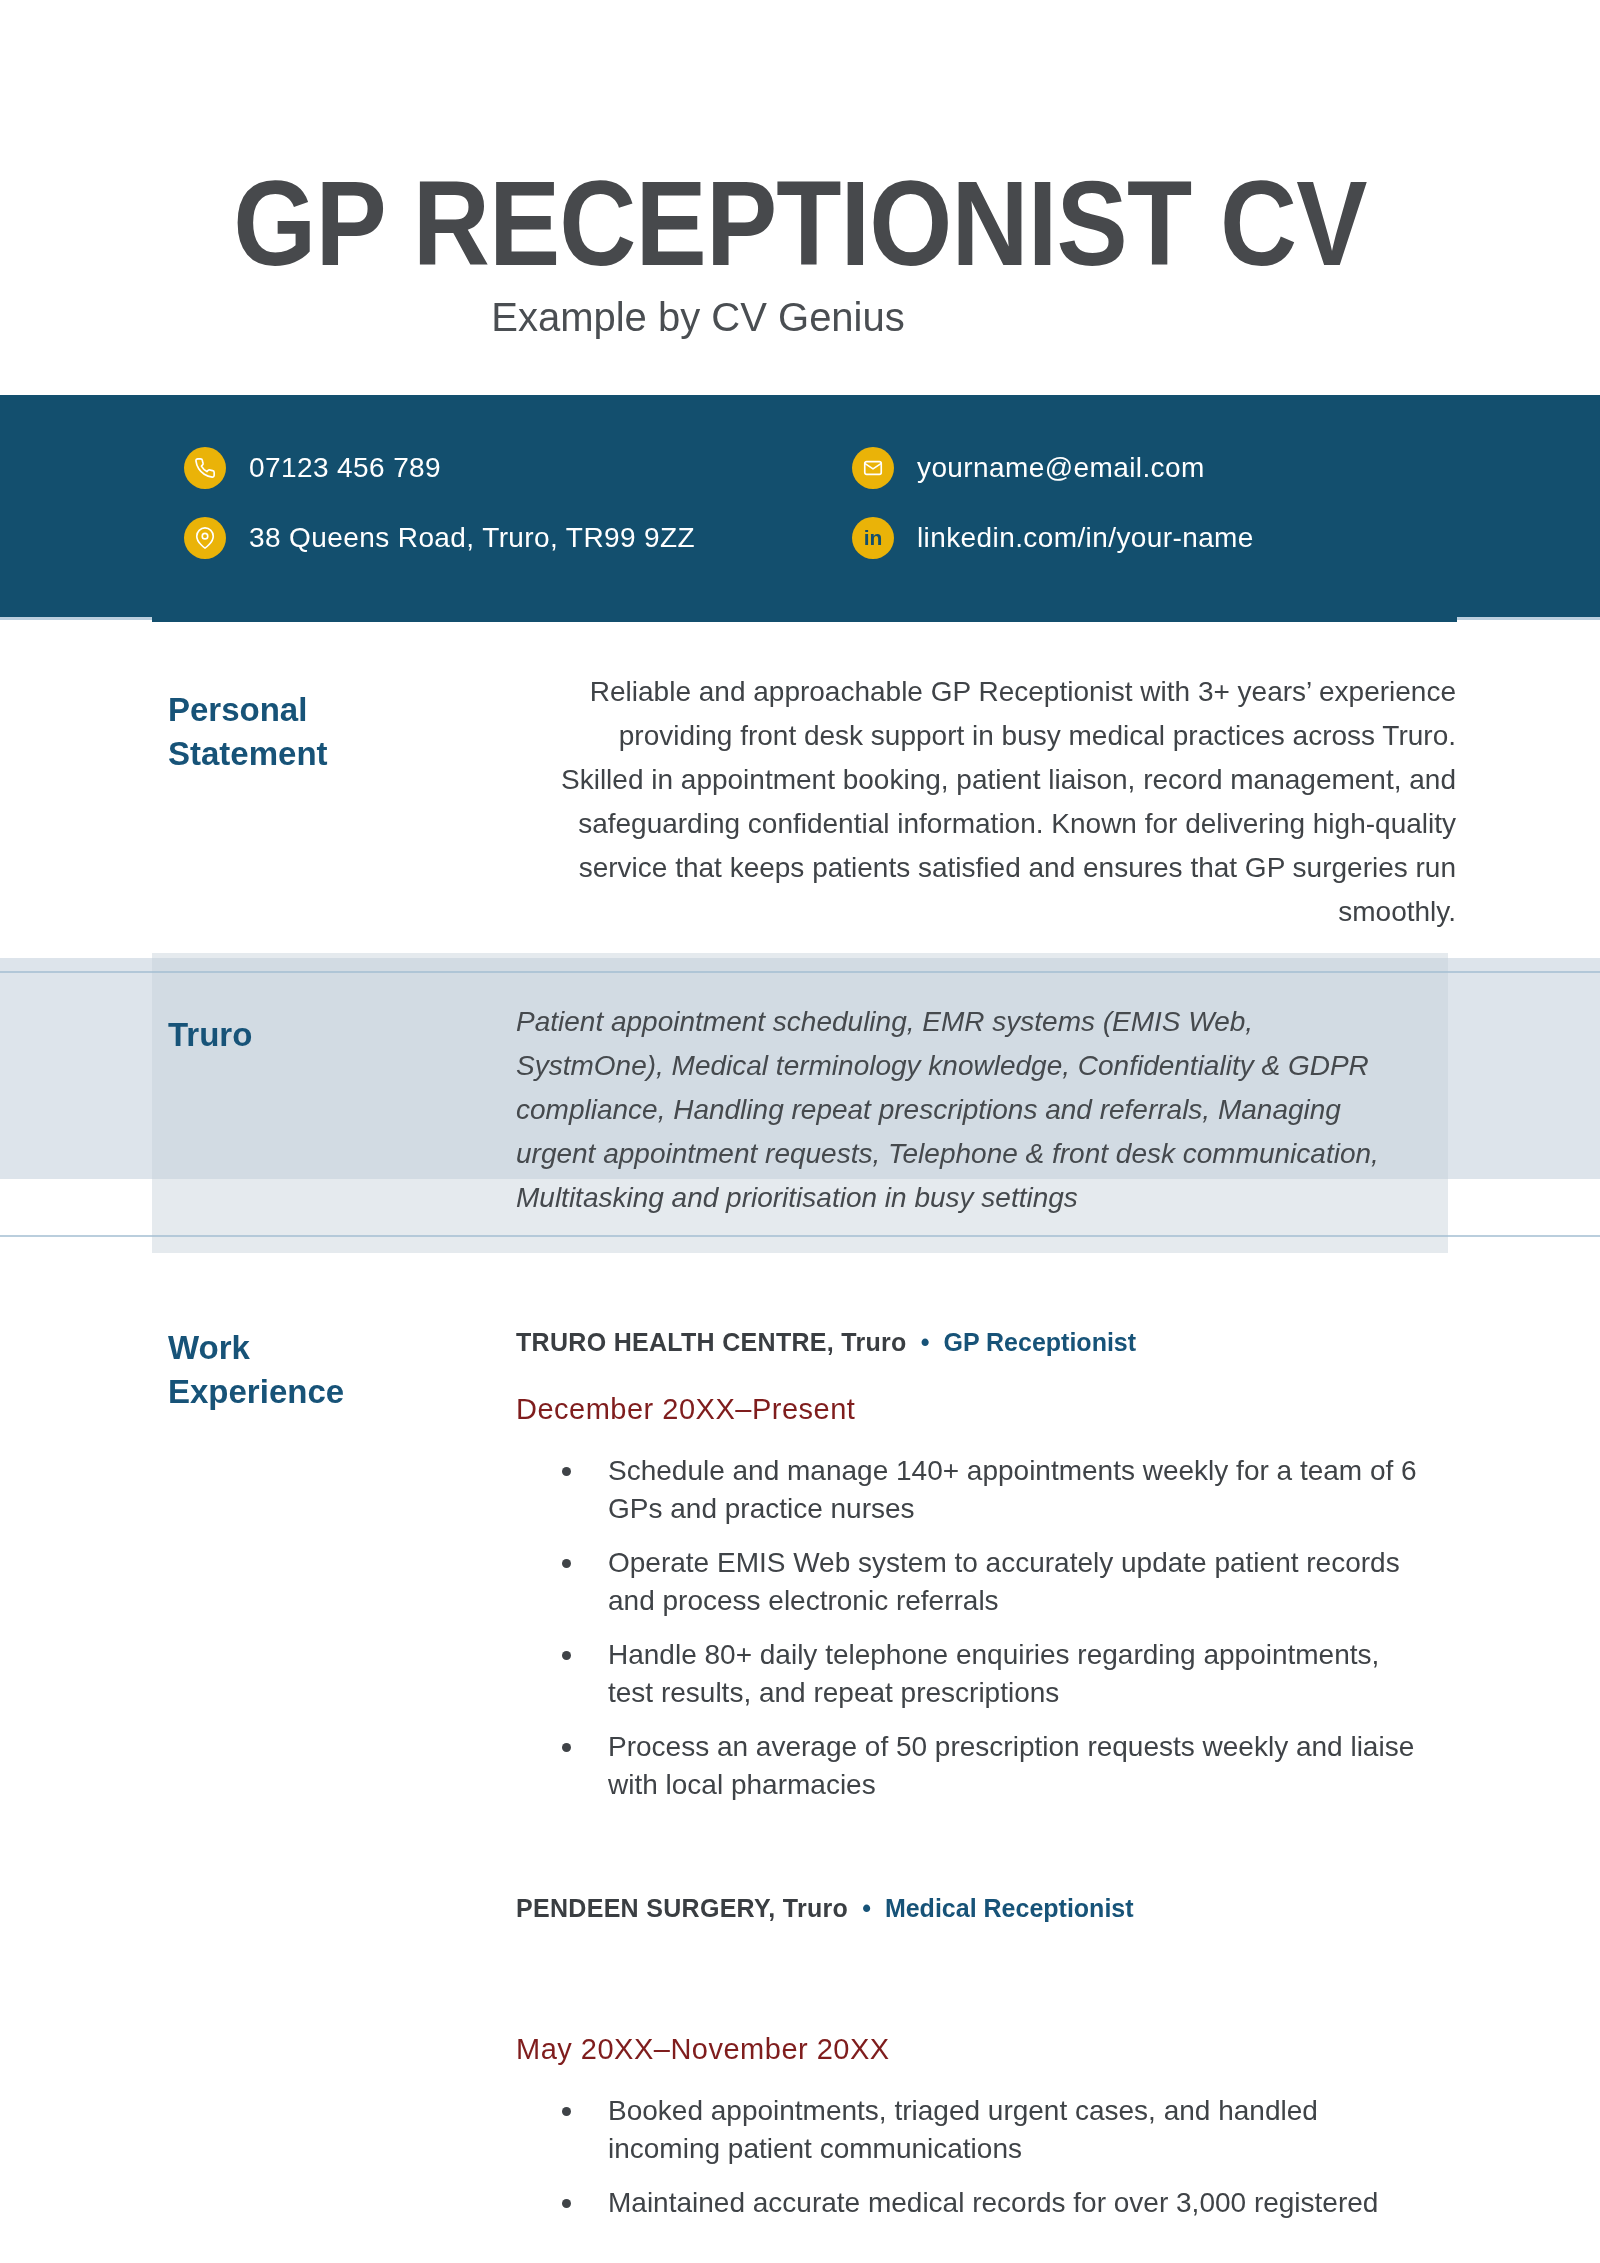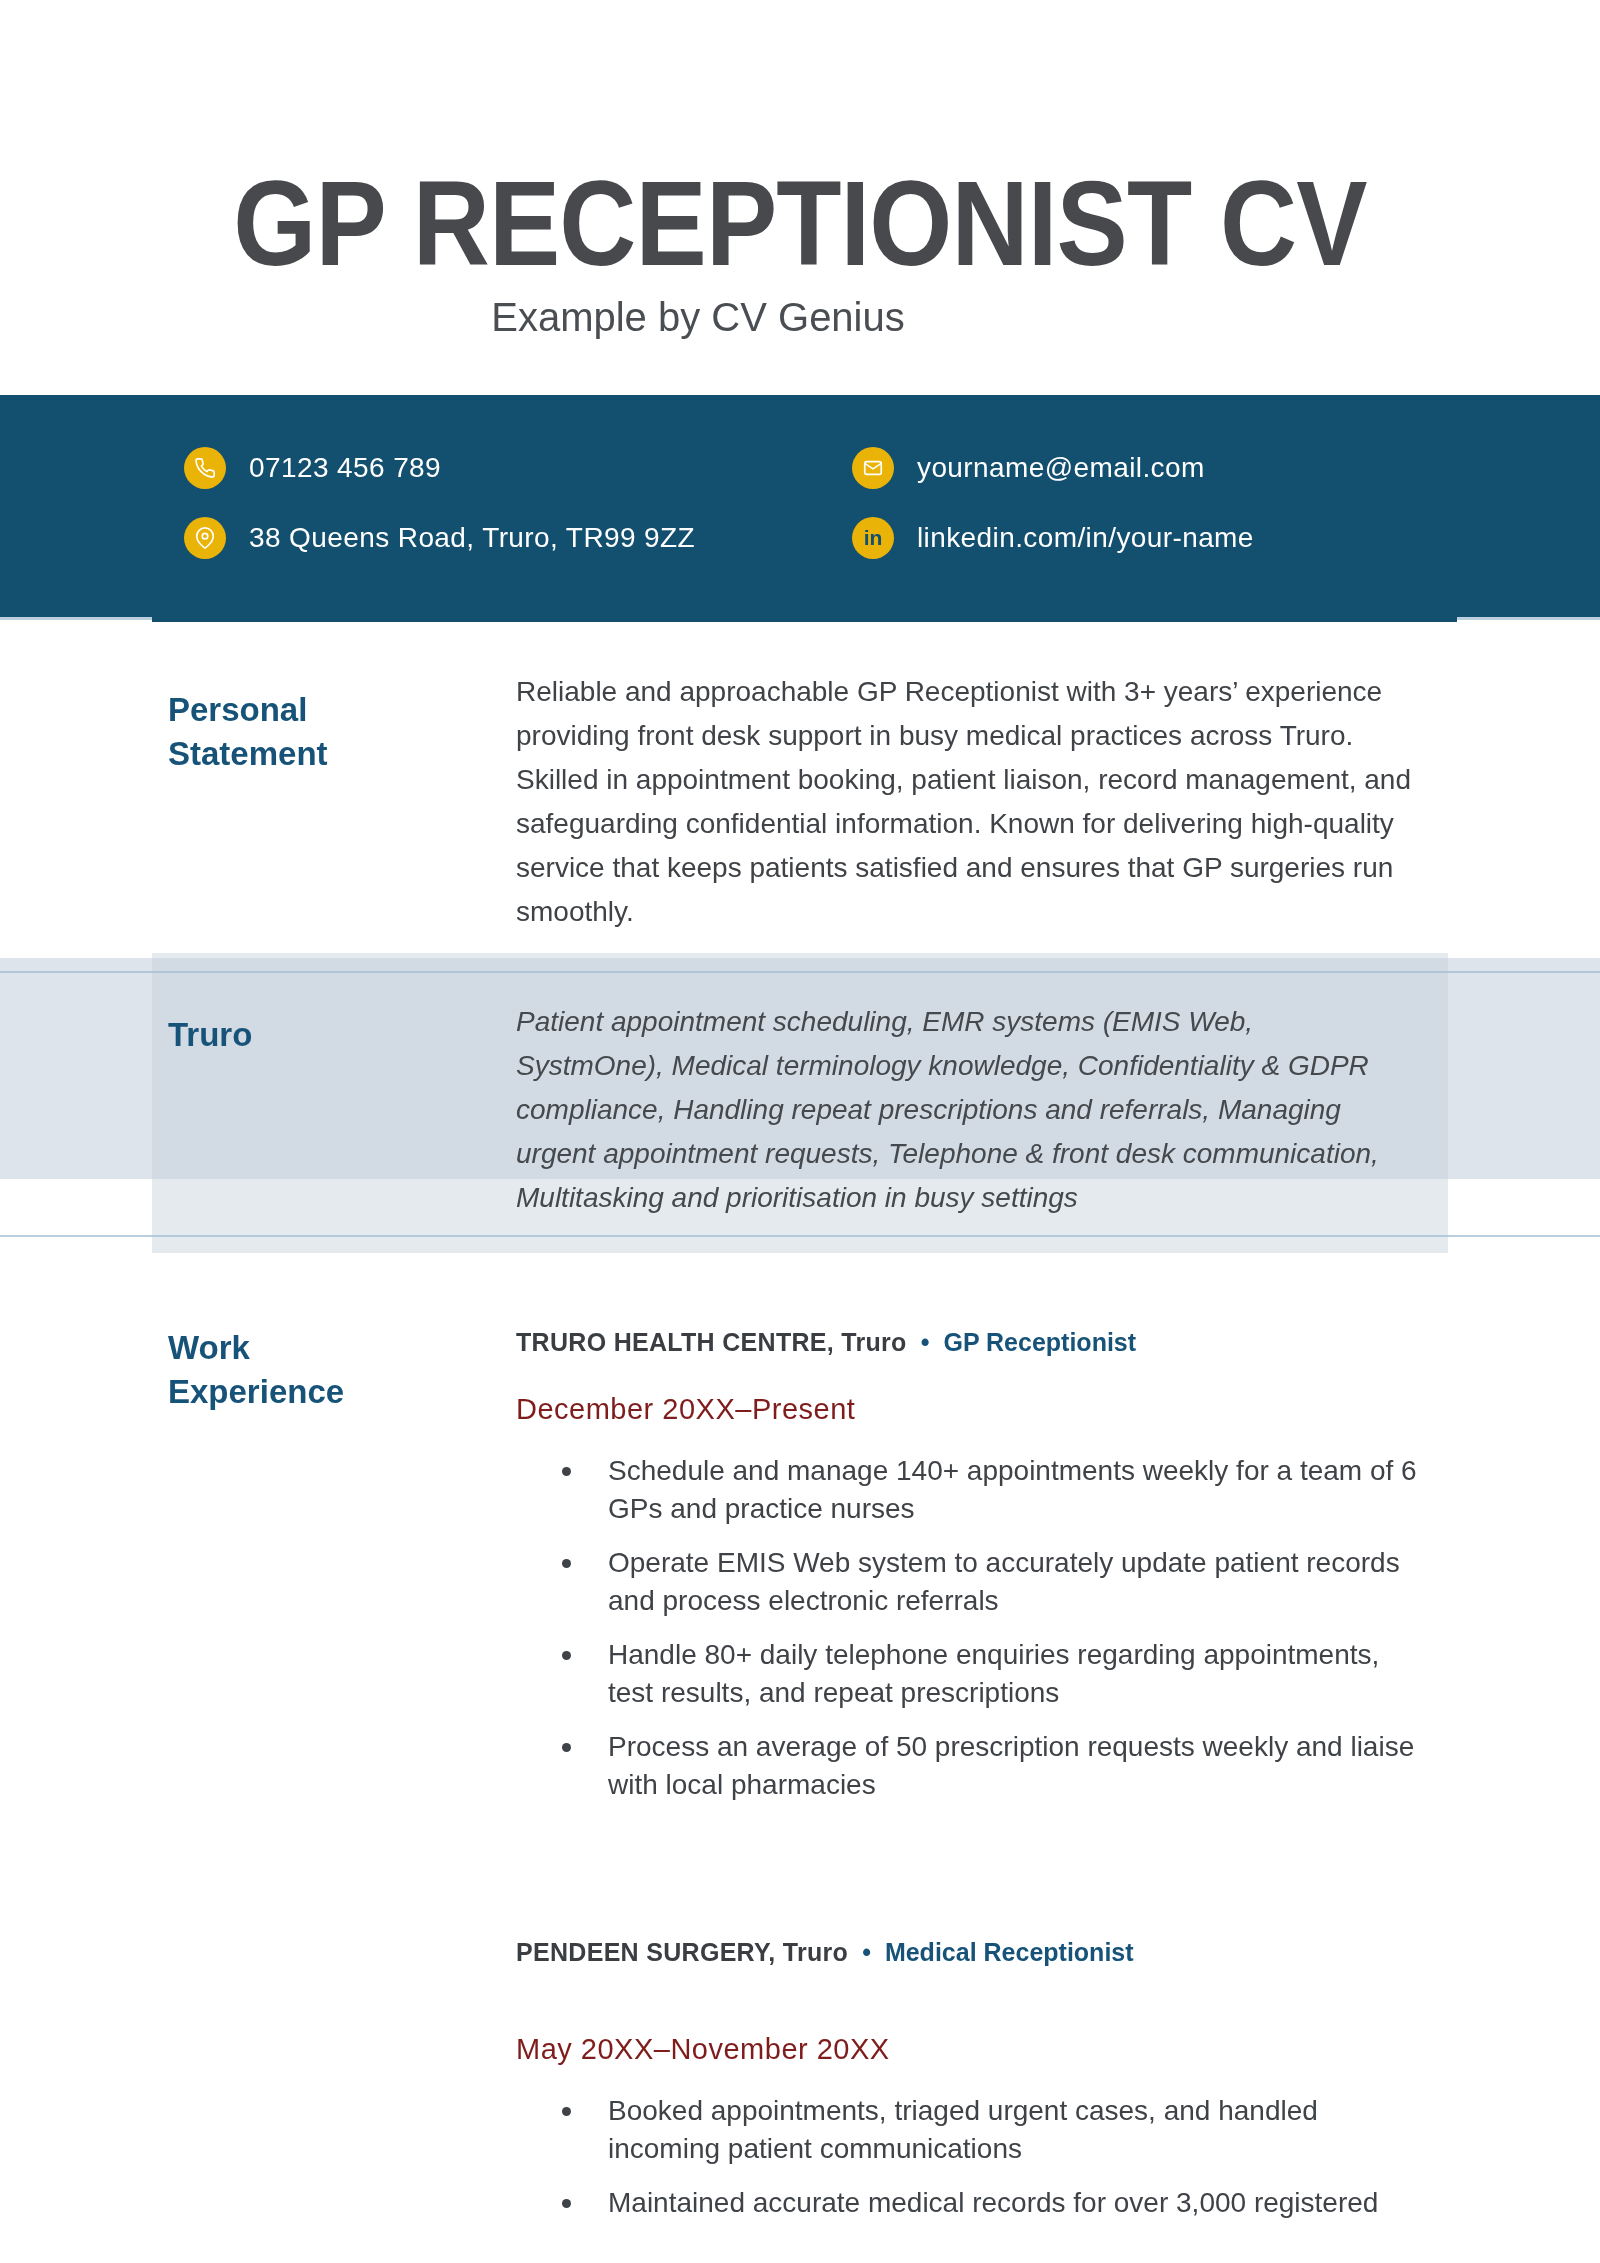--- a/index.html
+++ b/index.html
@@ -53,41 +53,41 @@
   .sec-label {
     font-size: 33px; line-height: 44px; font-weight: 700;
     color: #175378; width: 260px;
   }
   .lbl-personal { top: 688px; left: 168px; width: 230px; }
   .lbl-skills   { top: 1013px; left: 168px; }
   .lbl-work     { top: 1326px; left: 168px; width: 240px; }
 
   
   .statement {
-    top: 670px; left: 516px; width: 912px;
-    font-size: 28px; line-height: 44px; color: #3f4347;
+    top: 670px; left: 544px; width: 912px;
+    font-size: 28px; line-height: 44px; color: #3f4347; text-align: right;
   }
 
   
   .skills-band-outer { top: 958px;  left: 0;   width: 1600px; height: 221px; background: #dde4eb; }
   .skills-band-inner { top: 953px;  left: 152px; width: 1296px; height: 300px; background: rgba(198,209,218,0.45); }
   .skills-line-top   { top: 971px;  left: 0; width: 1600px; height: 2px; background: #a3bed1; opacity: 0.75; }
   .skills-line-bot   { top: 1235px; left: 0; width: 1600px; height: 2px; background: #a3bed1; opacity: 0.75; }
   .skills-text {
     top: 1000px; left: 516px; width: 872px;
     font-size: 28px; line-height: 44px; font-style: italic; color: #45494d;
   }
 
   
   .job-heading { font-size: 25px; line-height: 40px; font-weight: 700; white-space: nowrap; }
   .job-heading .company { color: #3a3e42; letter-spacing: 0.3px; }
   .job-heading .dot { color: #175378; padding: 0 14px; }
   .job-heading .role { color: #175378; }
   .job1-heading { top: 1322px; left: 516px; }
-  .job2-heading { top: 1932px; left: 516px; }
+  .job2-heading { top: 1888px; left: 516px; }
 
   .job-dates { font-size: 29px; line-height: 38px; color: #7f1d1d; letter-spacing: 0.5px; }
   .job1-dates { top: 1390px; left: 516px; }
   .job2-dates { top: 2030px; left: 516px; }
 
   .bullets { list-style: none; width: 912px; }
   .job1-bullets { top: 1452px; left: 516px; }
   .job2-bullets { top: 2092px; left: 516px; }
   .bullets li {
     position: relative;

